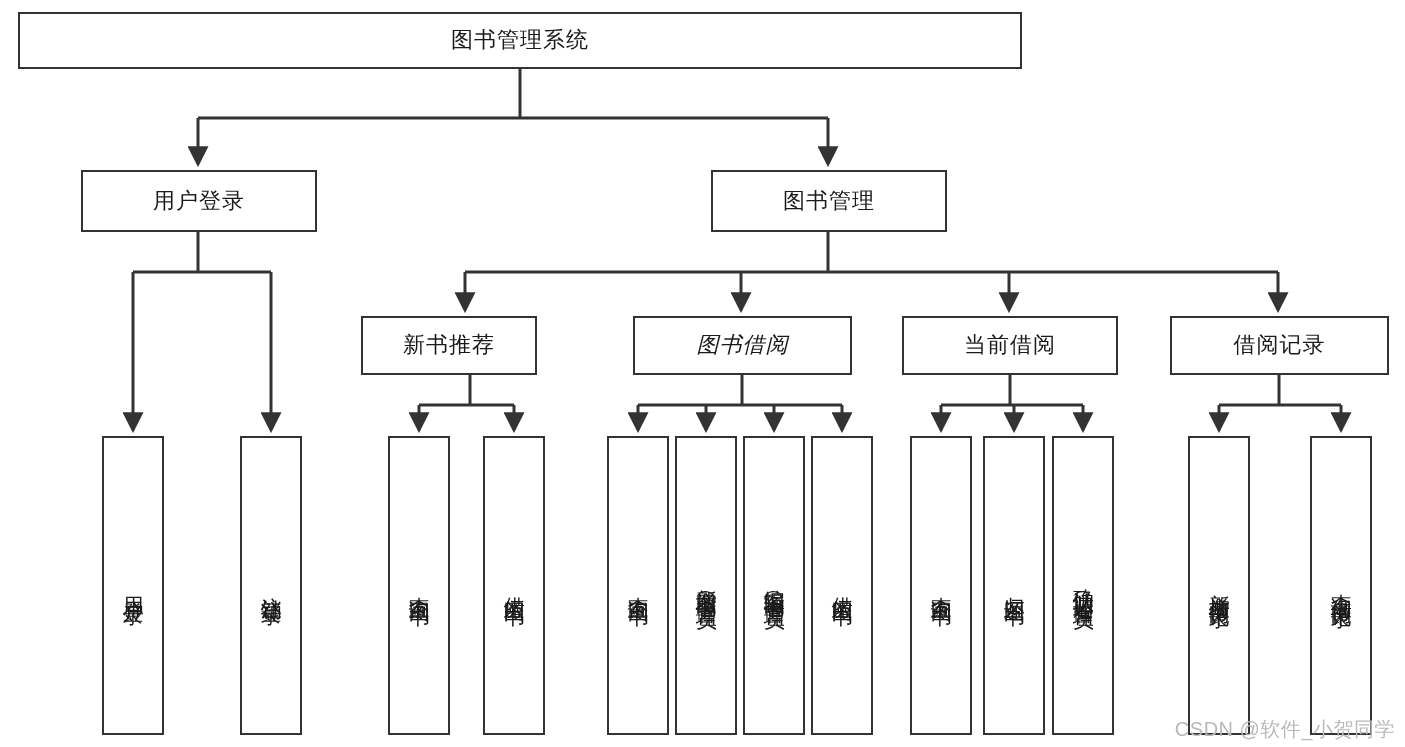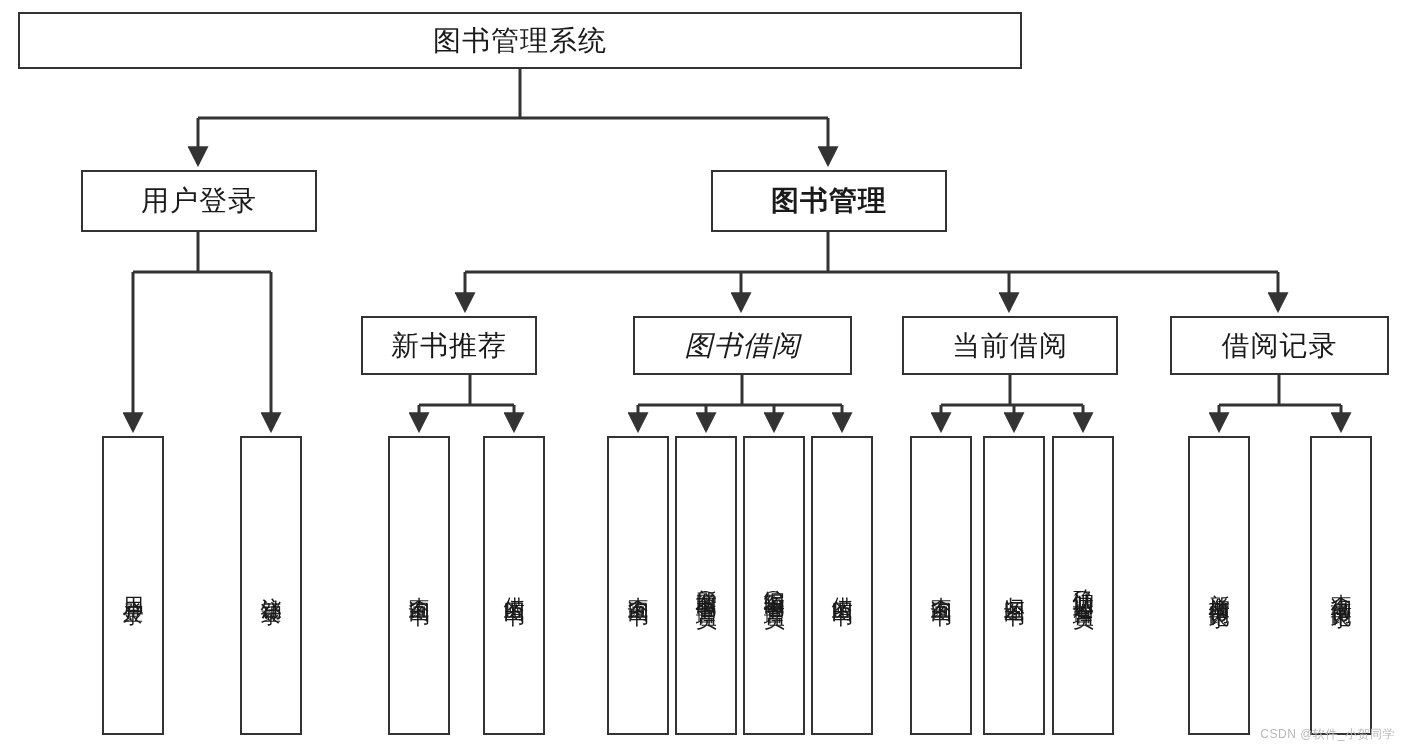--- a/index.html
+++ b/index.html
@@ -29,21 +29,21 @@
     box-sizing: border-box;
     border: 2px solid #333333;
     background: #ffffff;
     display: flex;
     align-items: center;
     justify-content: center;
     color: #1a1a1a;
     z-index: 2;
   }
   .node.horizontal {
-    font-size: 28px;
+    font-size: 22px;
     letter-spacing: 1px;
     line-height: 1.2;
   }
   .node.vertical {
     writing-mode: vertical-rl;
     text-orientation: upright;
     font-size: 21px;
     line-height: 1.35;
     letter-spacing: 3px;
     padding: 6px 0;
@@ -51,21 +51,21 @@
   .node.vertical .vtext {
     writing-mode: vertical-rl;
     text-orientation: upright;
     display: block;
     text-align: center;
   }
   .watermark {
     position: absolute;
     right: 10px;
     bottom: 4px;
-    font-size: 12px;
+    font-size: 20px;
     color: #b9b9b9;
     letter-spacing: 0.5px;
     z-index: 3;
     white-space: nowrap;
   }
 </style>
 </head>
 <body>
 
 <div id="canvas">
@@ -120,21 +120,21 @@
     </g>
   </svg>
 
   <div class="node horizontal" style="left:18px; top:12px; width:1004px; height:57px;">
     <span>图书管理系统</span>
   </div>
 
   <div class="node horizontal" style="left:81px; top:170px; width:236px; height:62px;">
     <span>用户登录</span>
   </div>
-  <div class="node horizontal" style="left:711px; top:170px; width:236px; height:62px;font-weight:bold;">
+  <div class="node horizontal" style="left:711px; top:170px; width:236px; height:62px;">
     <span>图书管理</span>
   </div>
 
   <div class="node horizontal" style="left:361px; top:316px; width:176px; height:59px;">
     <span>新书推荐</span>
   </div>
   <div class="node horizontal" style="left:633px; top:316px; width:219px; height:59px;font-style:italic;">
     <span>图书借阅</span>
   </div>
   <div class="node horizontal" style="left:902px; top:316px; width:216px; height:59px;">

